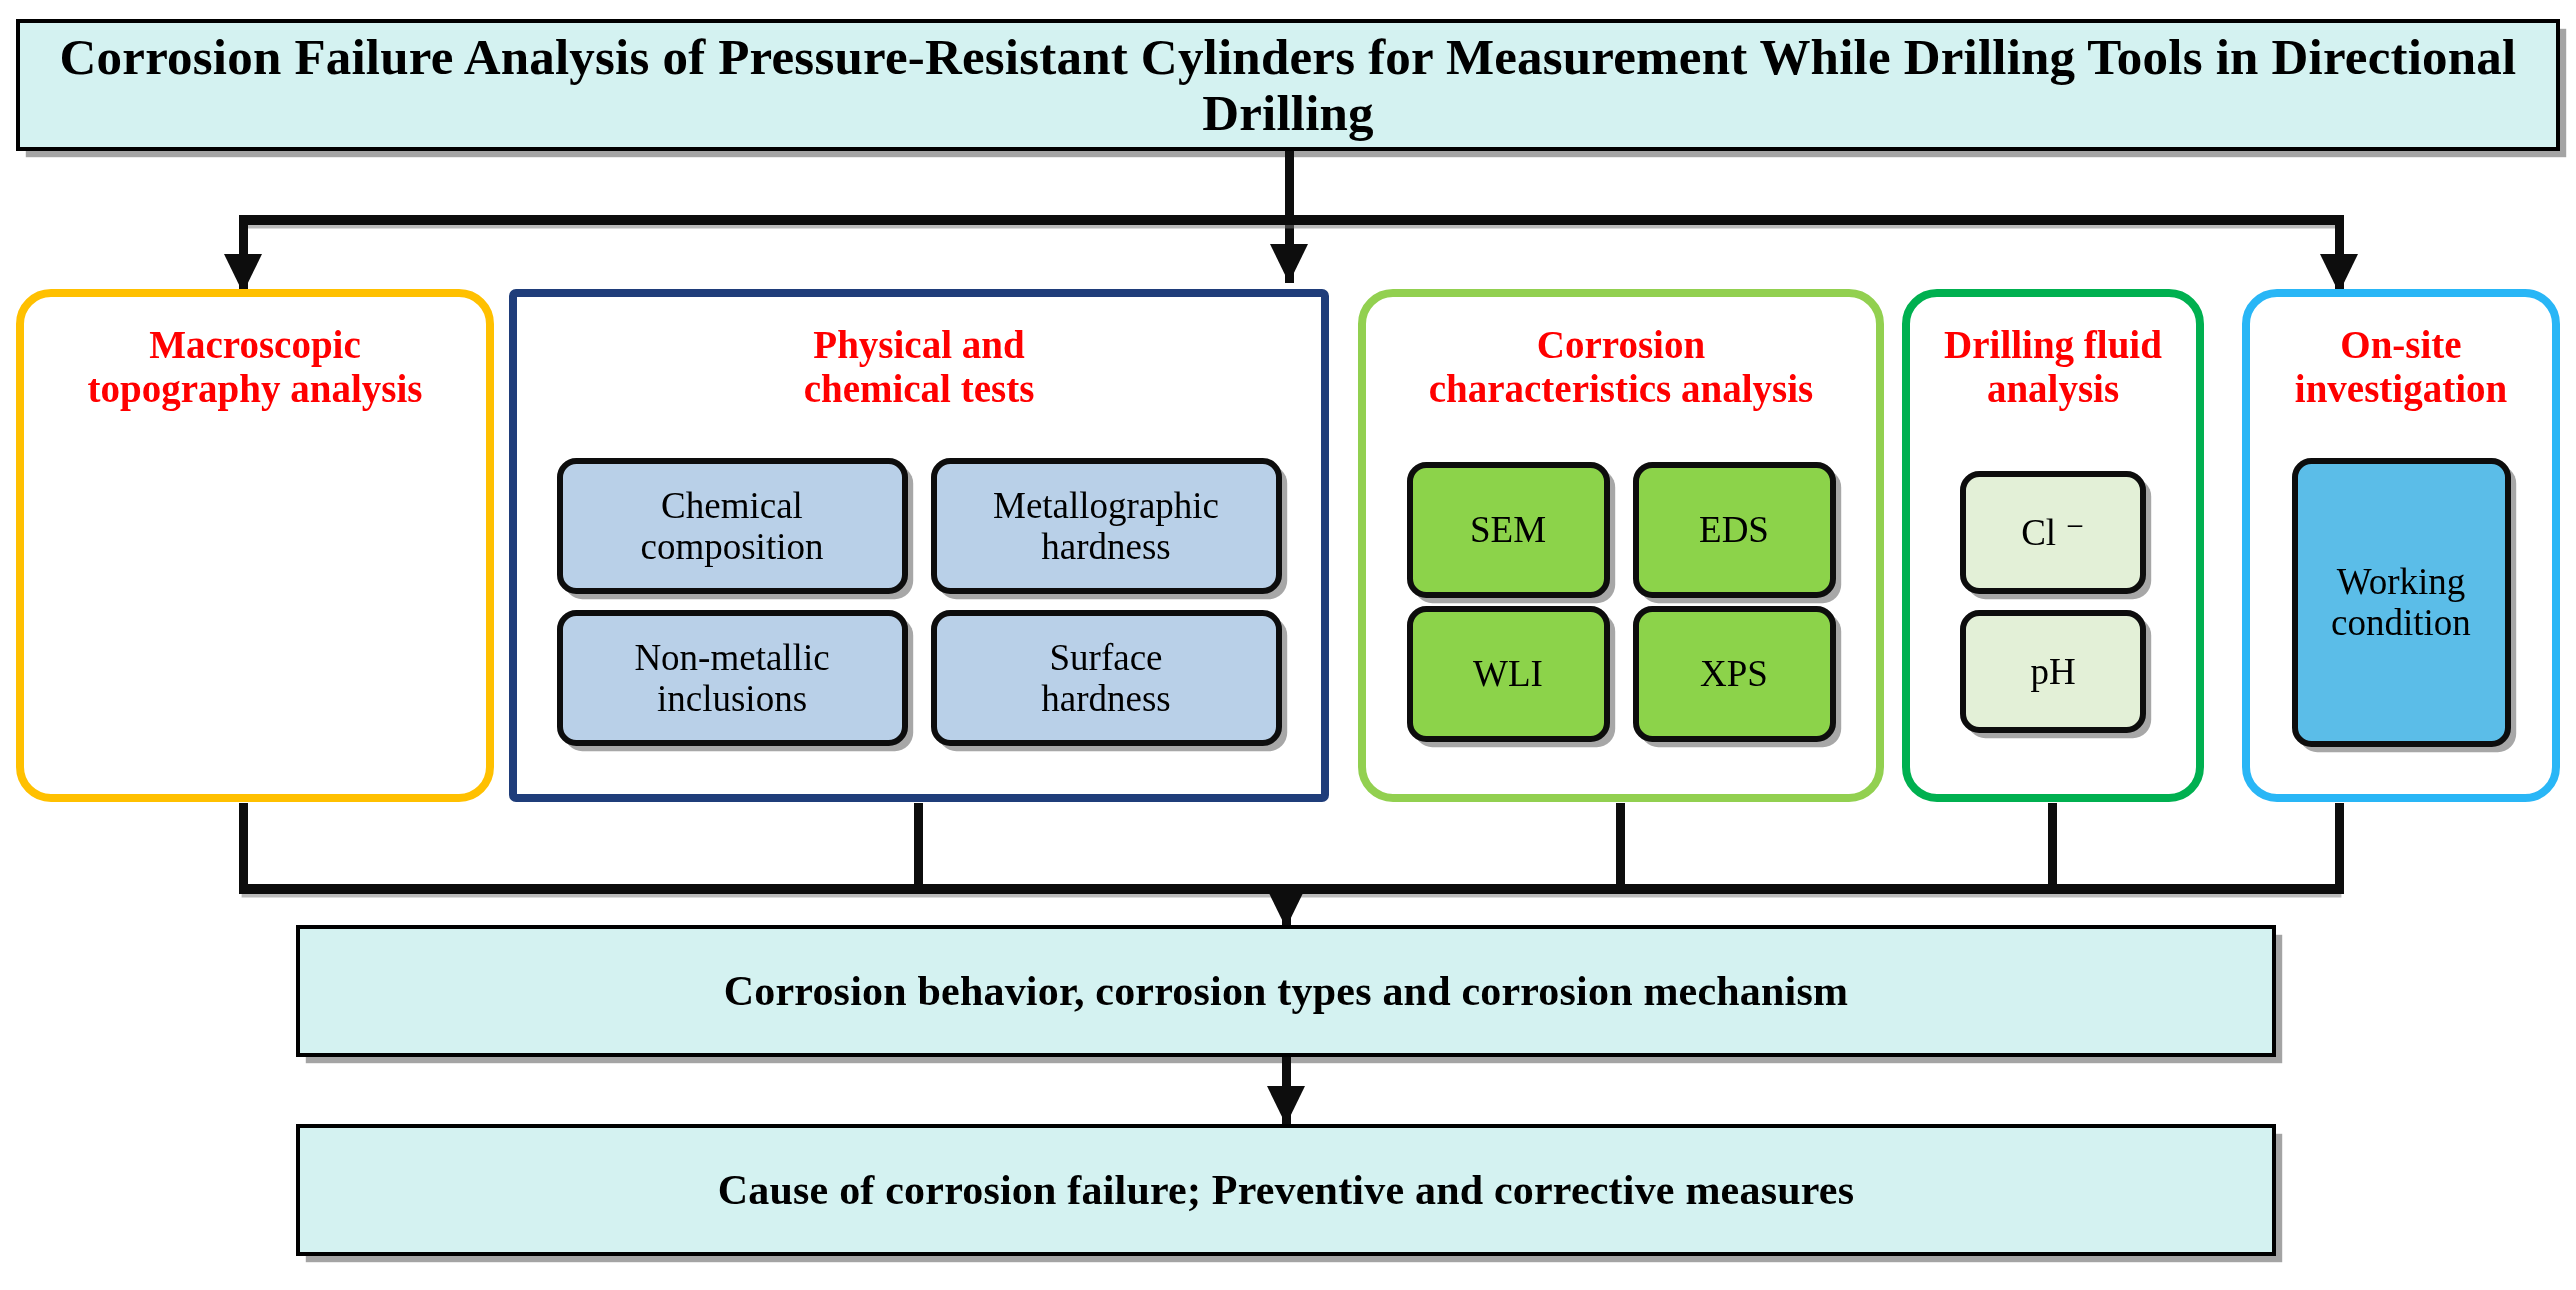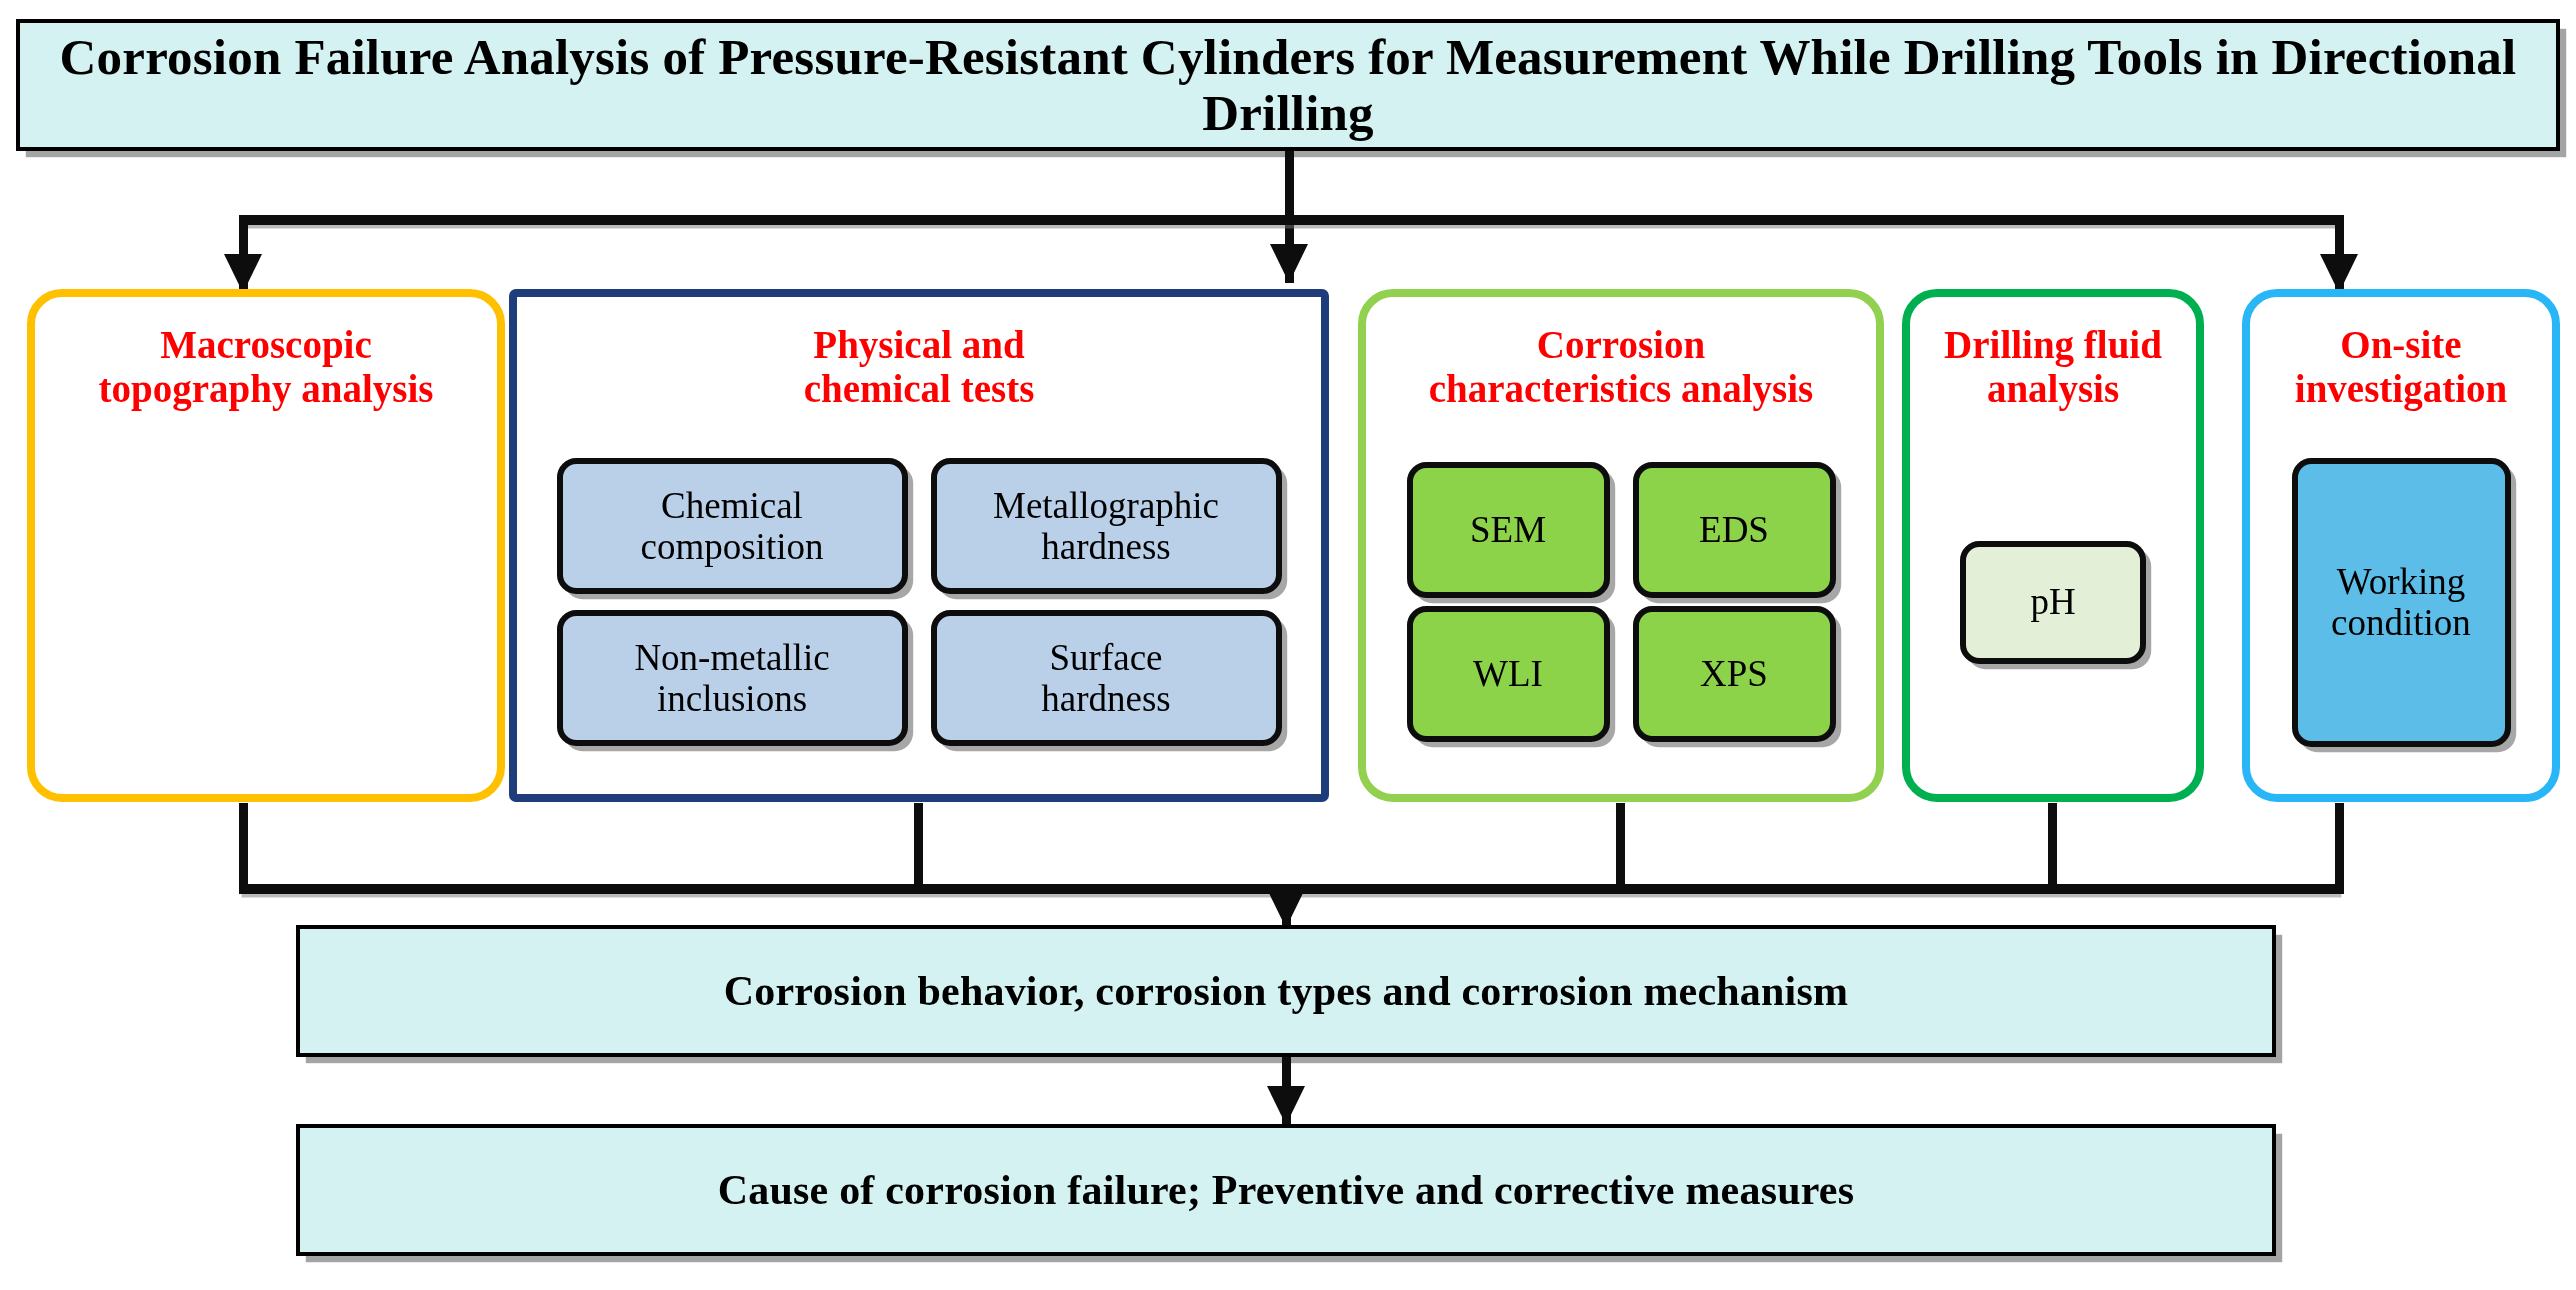--- a/index.html
+++ b/index.html
@@ -92,21 +92,21 @@
     justify-content: center;
     text-align: center;
     color: #000000;
     font-size: 37px;
     line-height: 1.12;
     box-shadow: 6.1px 6.1px 0 -0.9px rgba(60,60,60,0.45);
     white-space: pre-line;
   }
 
   
-  #cat-macro { left: 27px; top: 289px; width: 478px; height: 513px; border-color: #ffc000; }
+  #cat-macro { left: 16px; top: 289px; width: 478px; height: 513px; border-color: #ffc000; }
   #cat-macro .leaf {
     width: 368px; height: 303px; background: #ece2c8;
   }
 
   
   #cat-physchem { left: 509px; top: 289px; width: 820px; height: 513px; border-color: #1f3d7a; border-radius: 7px; }
   #cat-physchem .cat-body { gap: 16px 23px; padding: 0 23px; }
   #cat-physchem .leaf { width: 351px; height: 136px; background: #b9d0e8; }
 
   
@@ -187,20 +187,21 @@
       <div class="leaf">EDS</div>
       <div class="leaf">WLI</div>
       <div class="leaf">XPS</div>
     </div>
   </div>
 
   <div class="category" id="cat-fluid">
     <div class="cat-title">Drilling fluid
 analysis</div>
     <div class="cat-body">
+      <div class="leaf">Cl ⁻</div>
       <div class="leaf">pH</div>
     </div>
   </div>
 
   <div class="category" id="cat-onsite">
     <div class="cat-title">On-site
 investigation</div>
     <div class="cat-body">
       <div class="leaf">Working
 condition</div>

